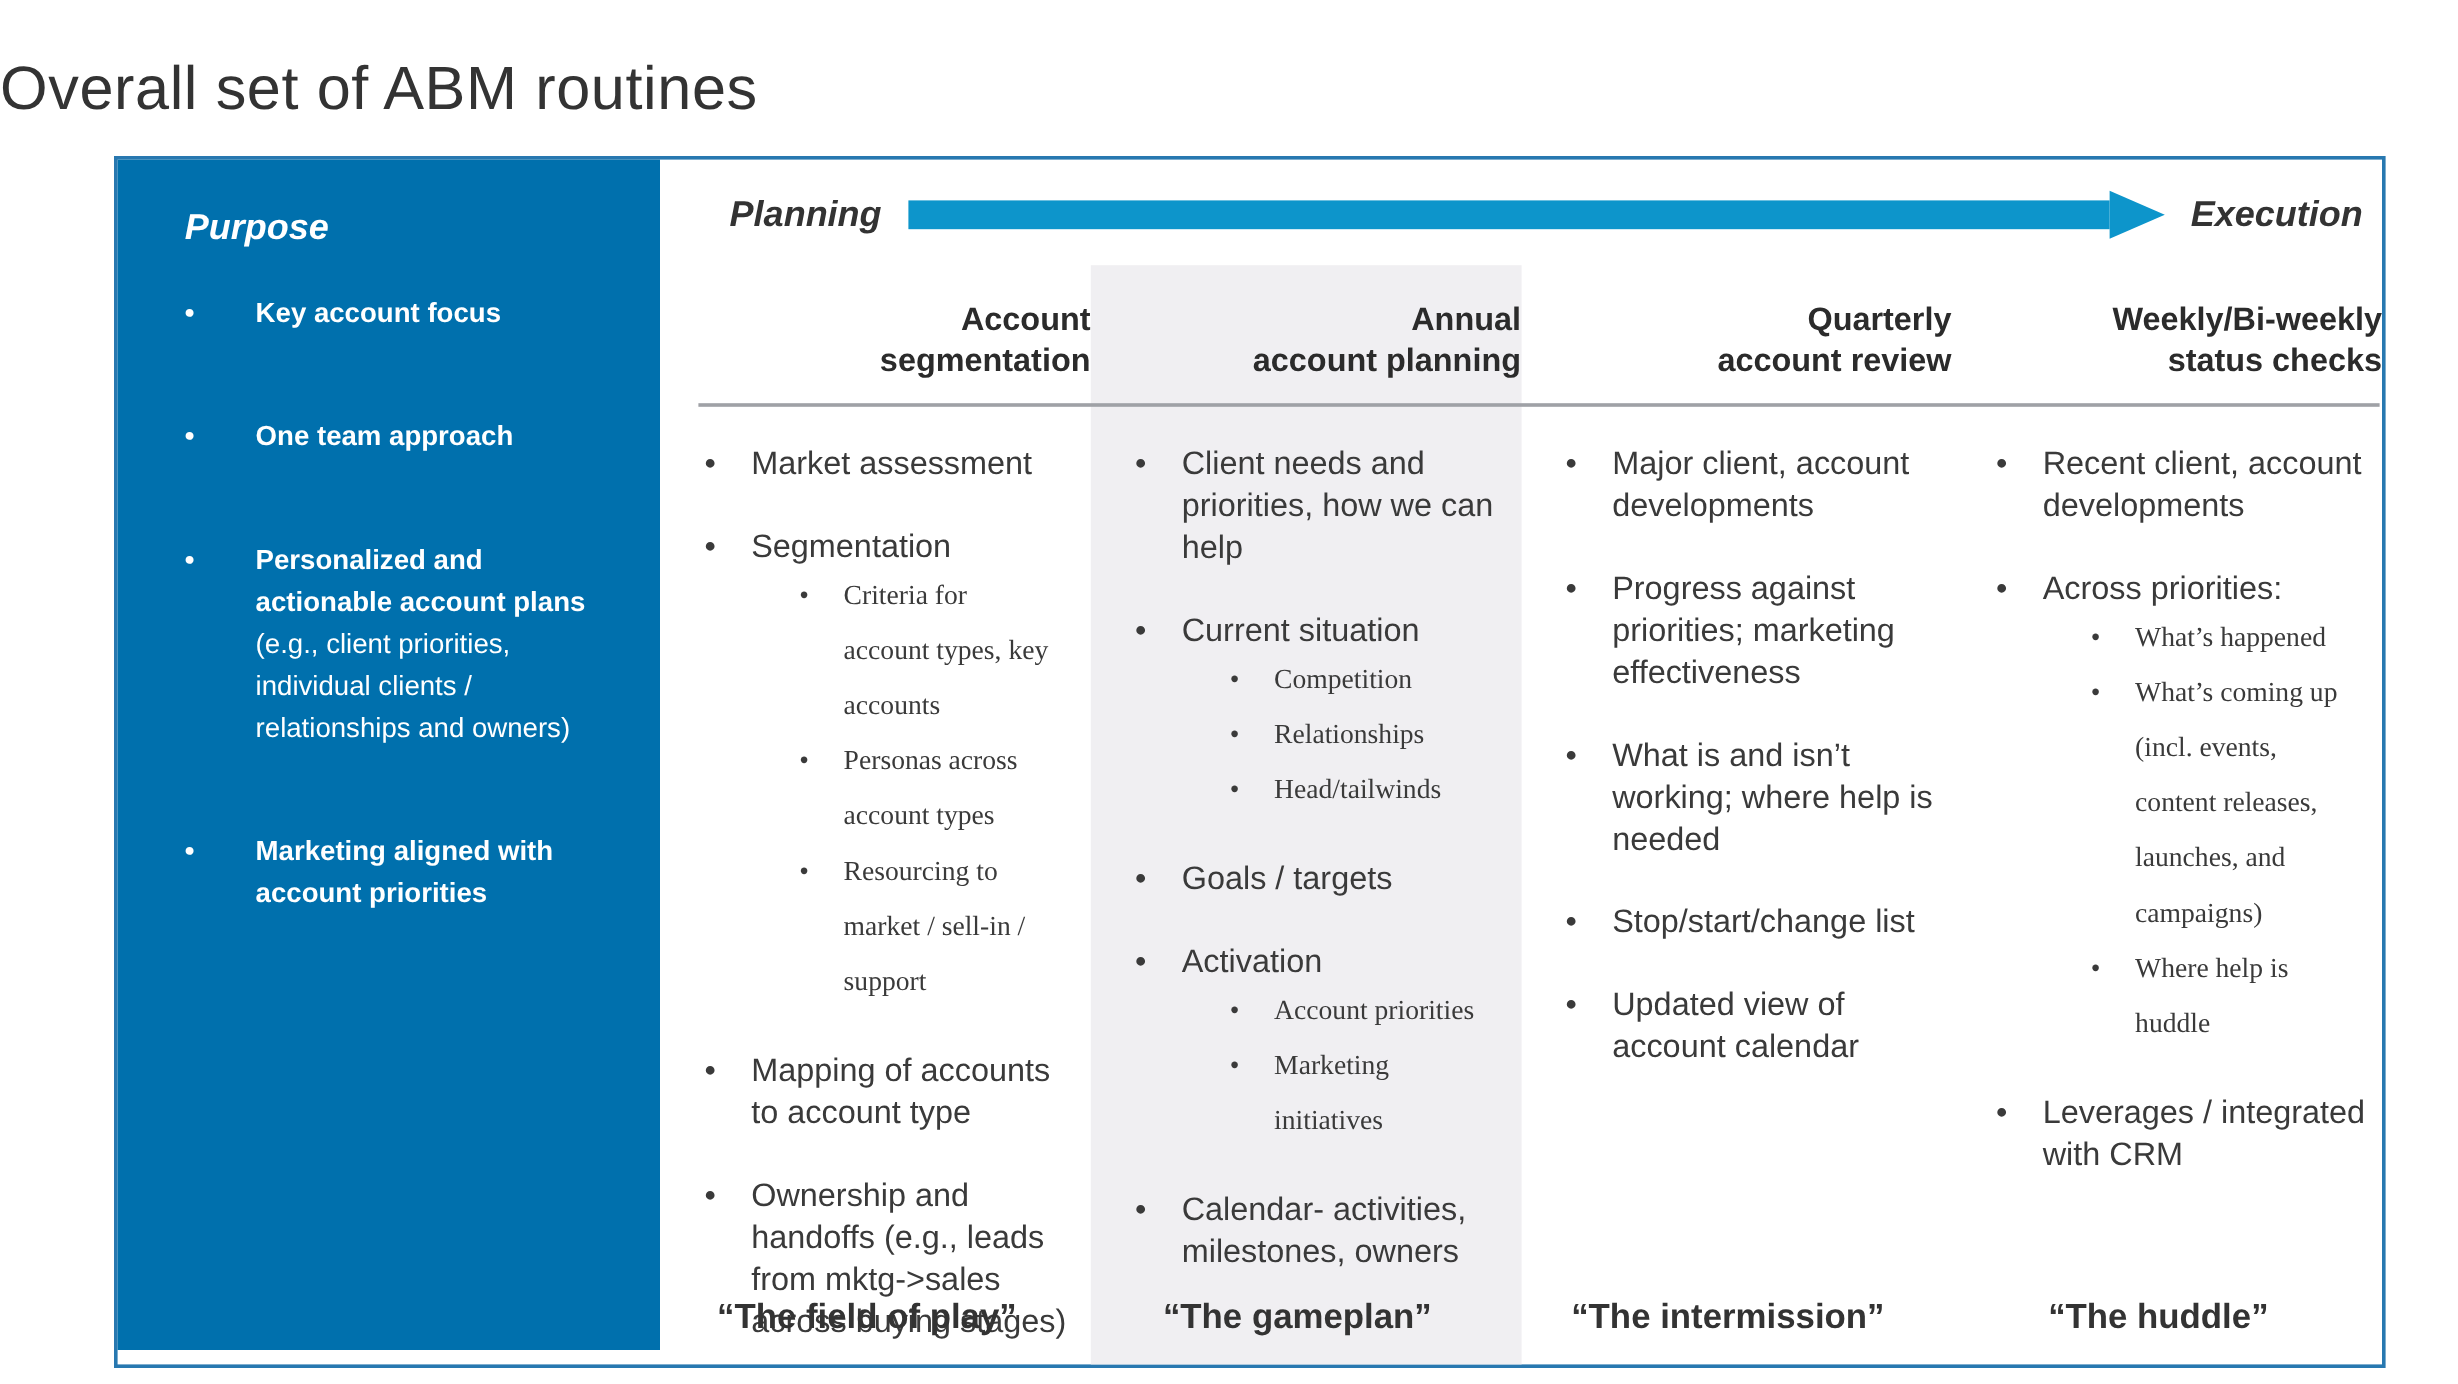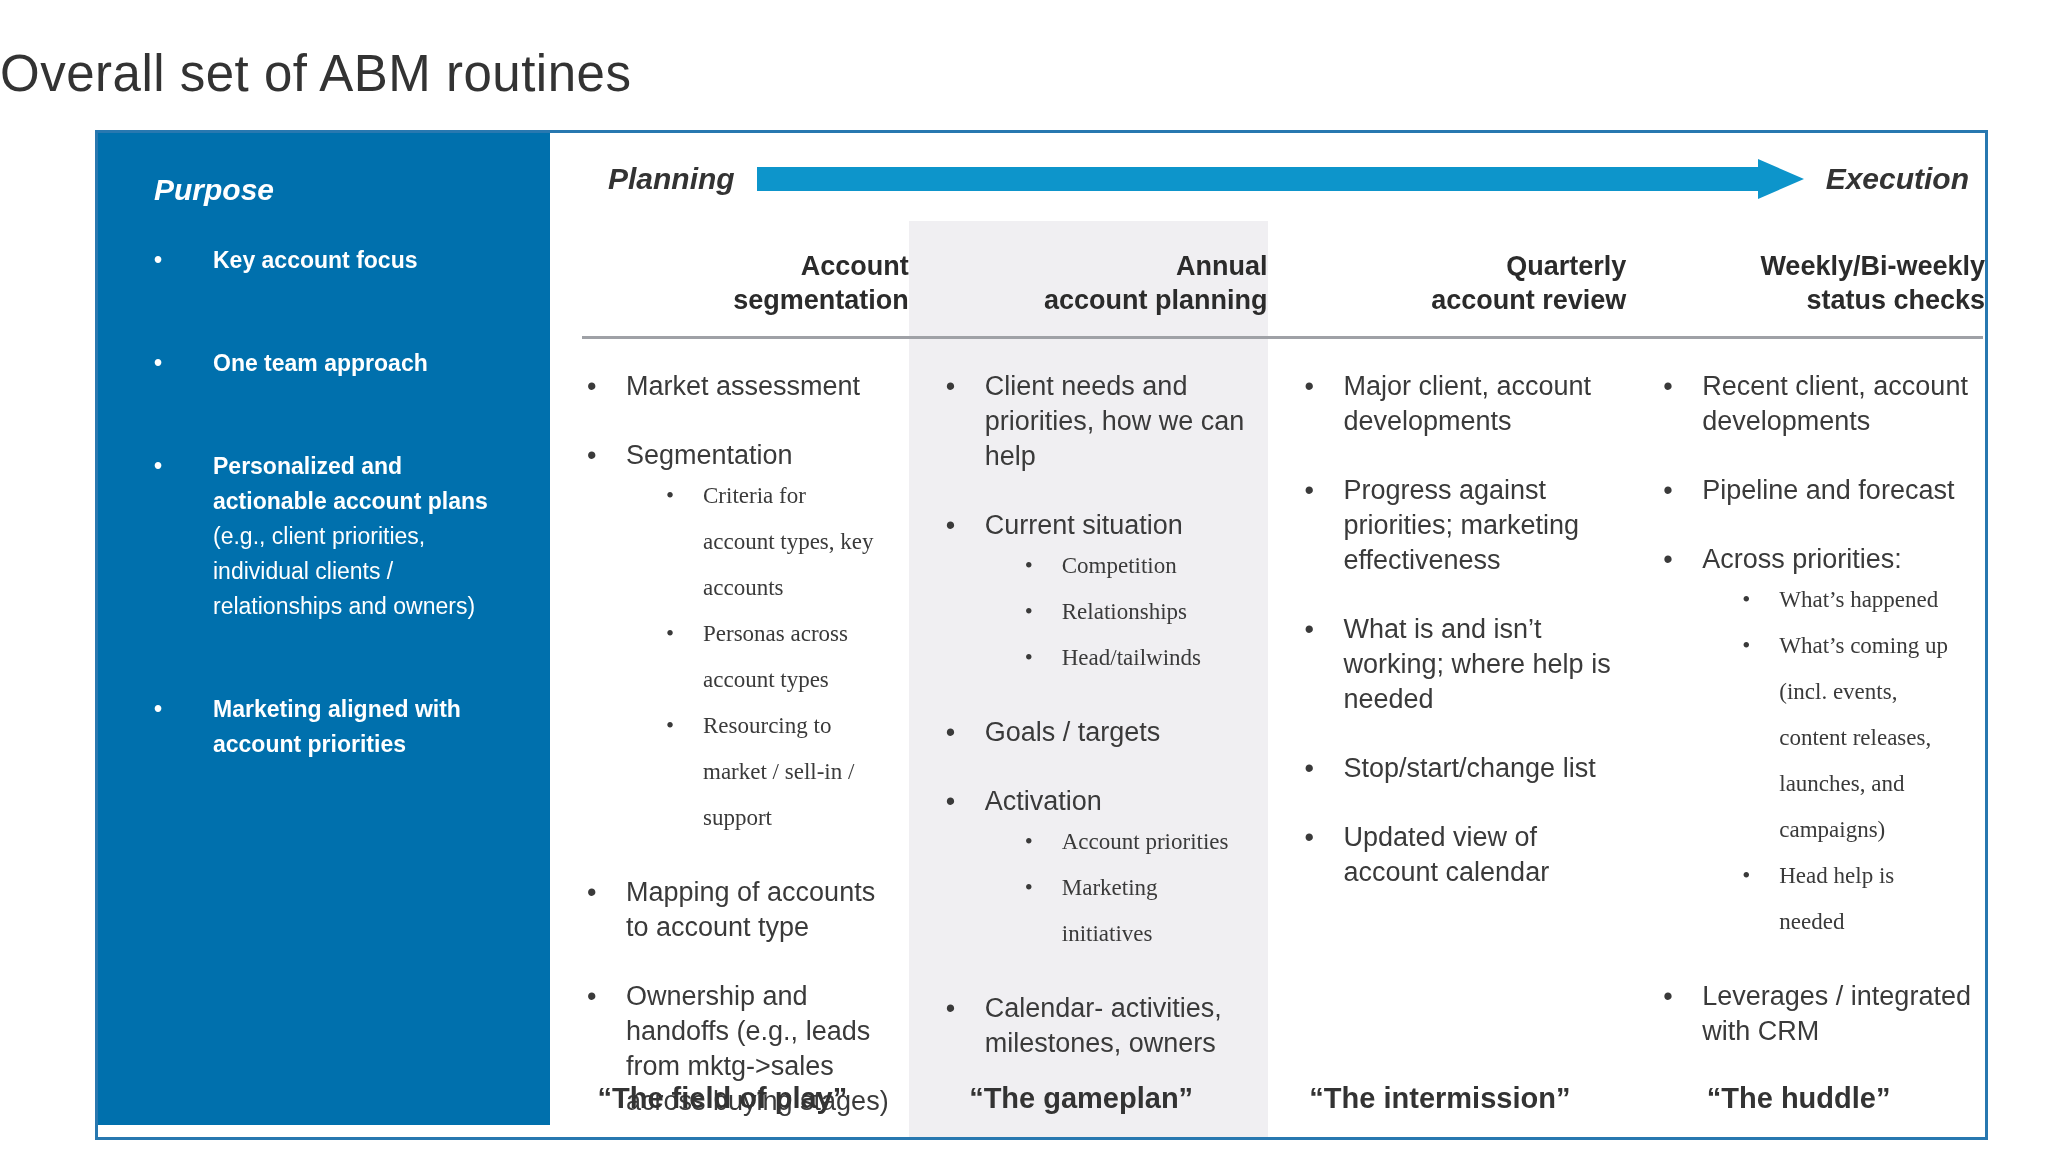--- a/index.html
+++ b/index.html
@@ -189,26 +189,25 @@
           <li><span>What is and isn’t working; where help is needed</span></li>
           <li><span>Stop/start/change list</span></li>
           <li><span>Updated view of account calendar</span></li>
         </ul>
         <div class="quote">“The intermission”</div>
       </div>
 
       <div class="col">
         <ul>
           <li><span>Recent client, account developments</span></li>
-          <li><span>Pipeline and forecast</span></li>
           <li><span>Across priorities:</span>
             <ul class="sub">
               <li><span>What’s happened</span></li>
               <li><span>What’s coming up (incl. events, content releases, launches, and campaigns)</span></li>
-              <li><span>Head help is needed</span></li>
+              <li><span>Where help is huddle</span></li>
             </ul>
           </li>
           <li><span>Leverages / integrated with CRM</span></li>
         </ul>
         <div class="quote">“The huddle”</div>
       </div>
 
     </div>
   </div>
 </div>

